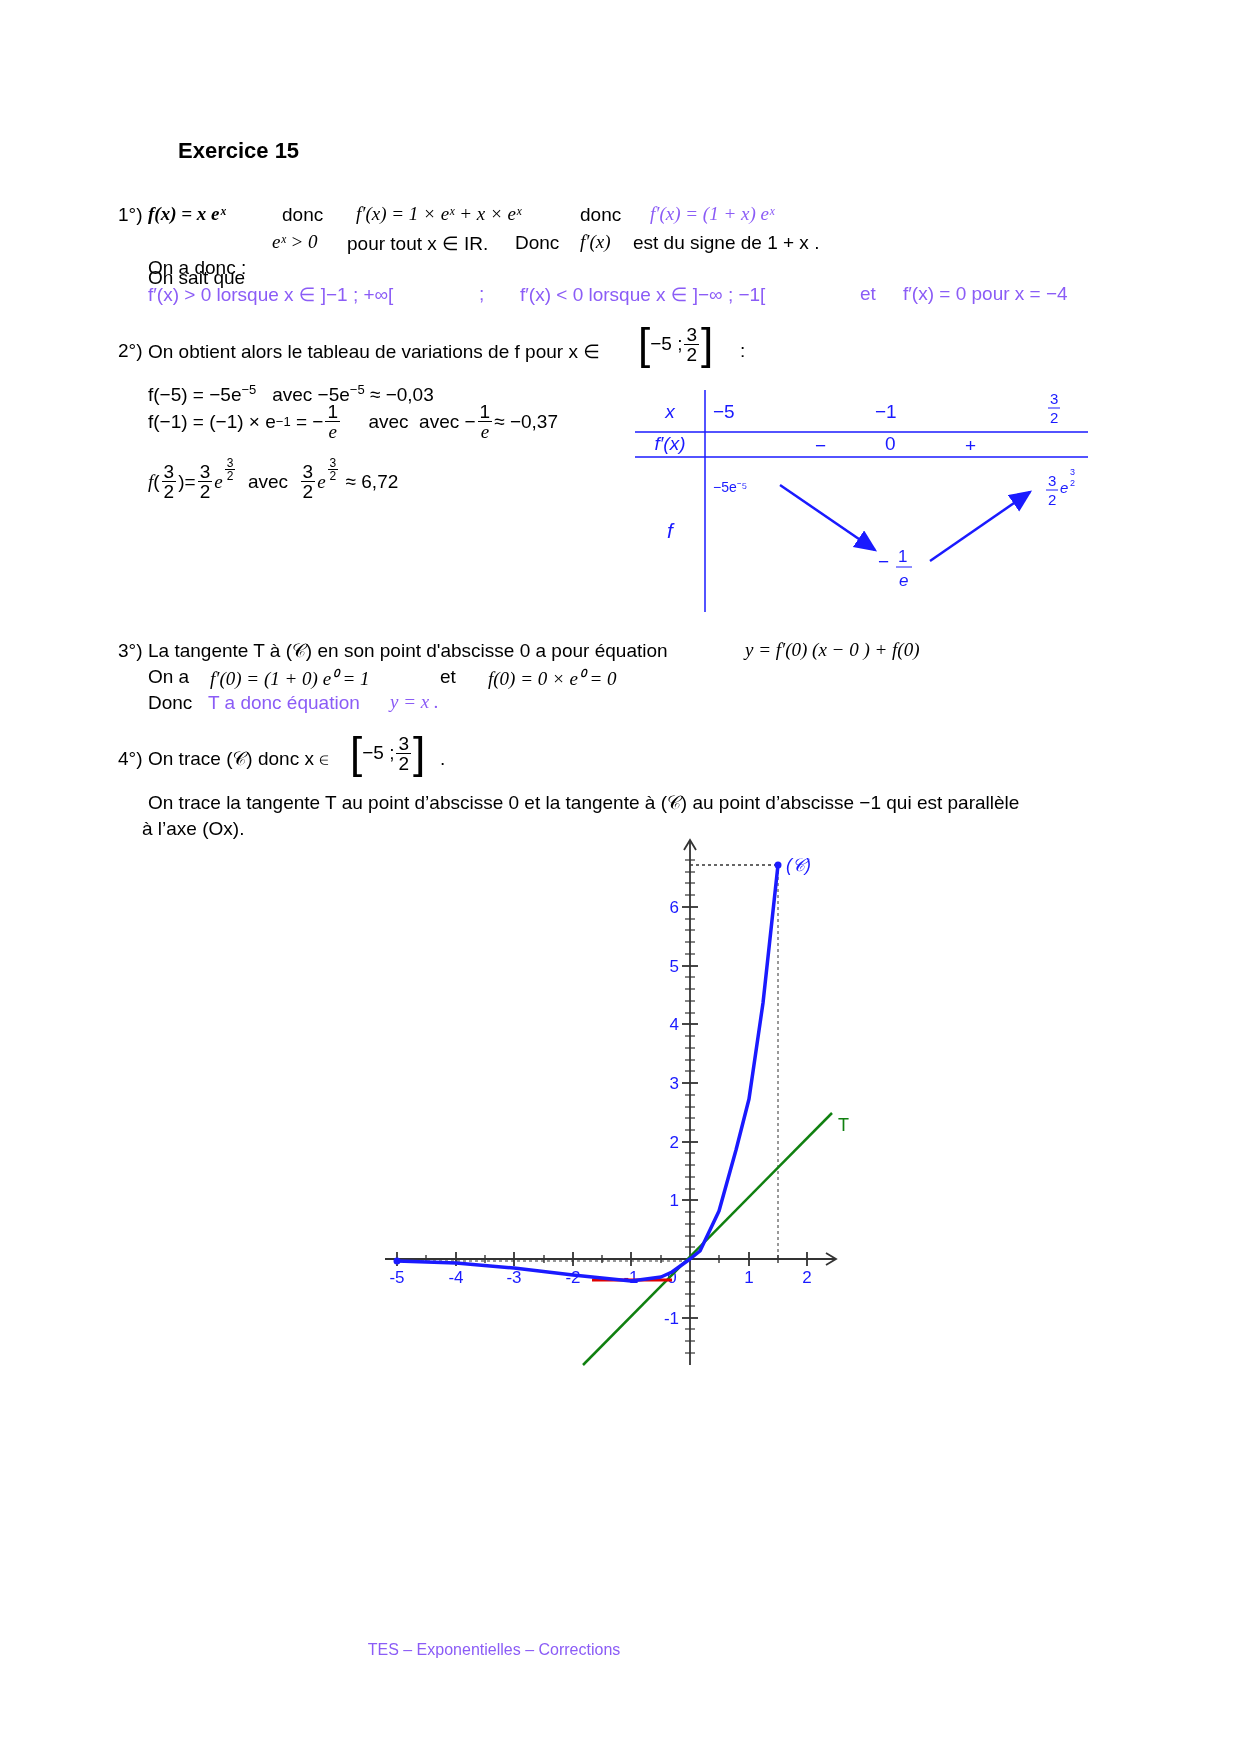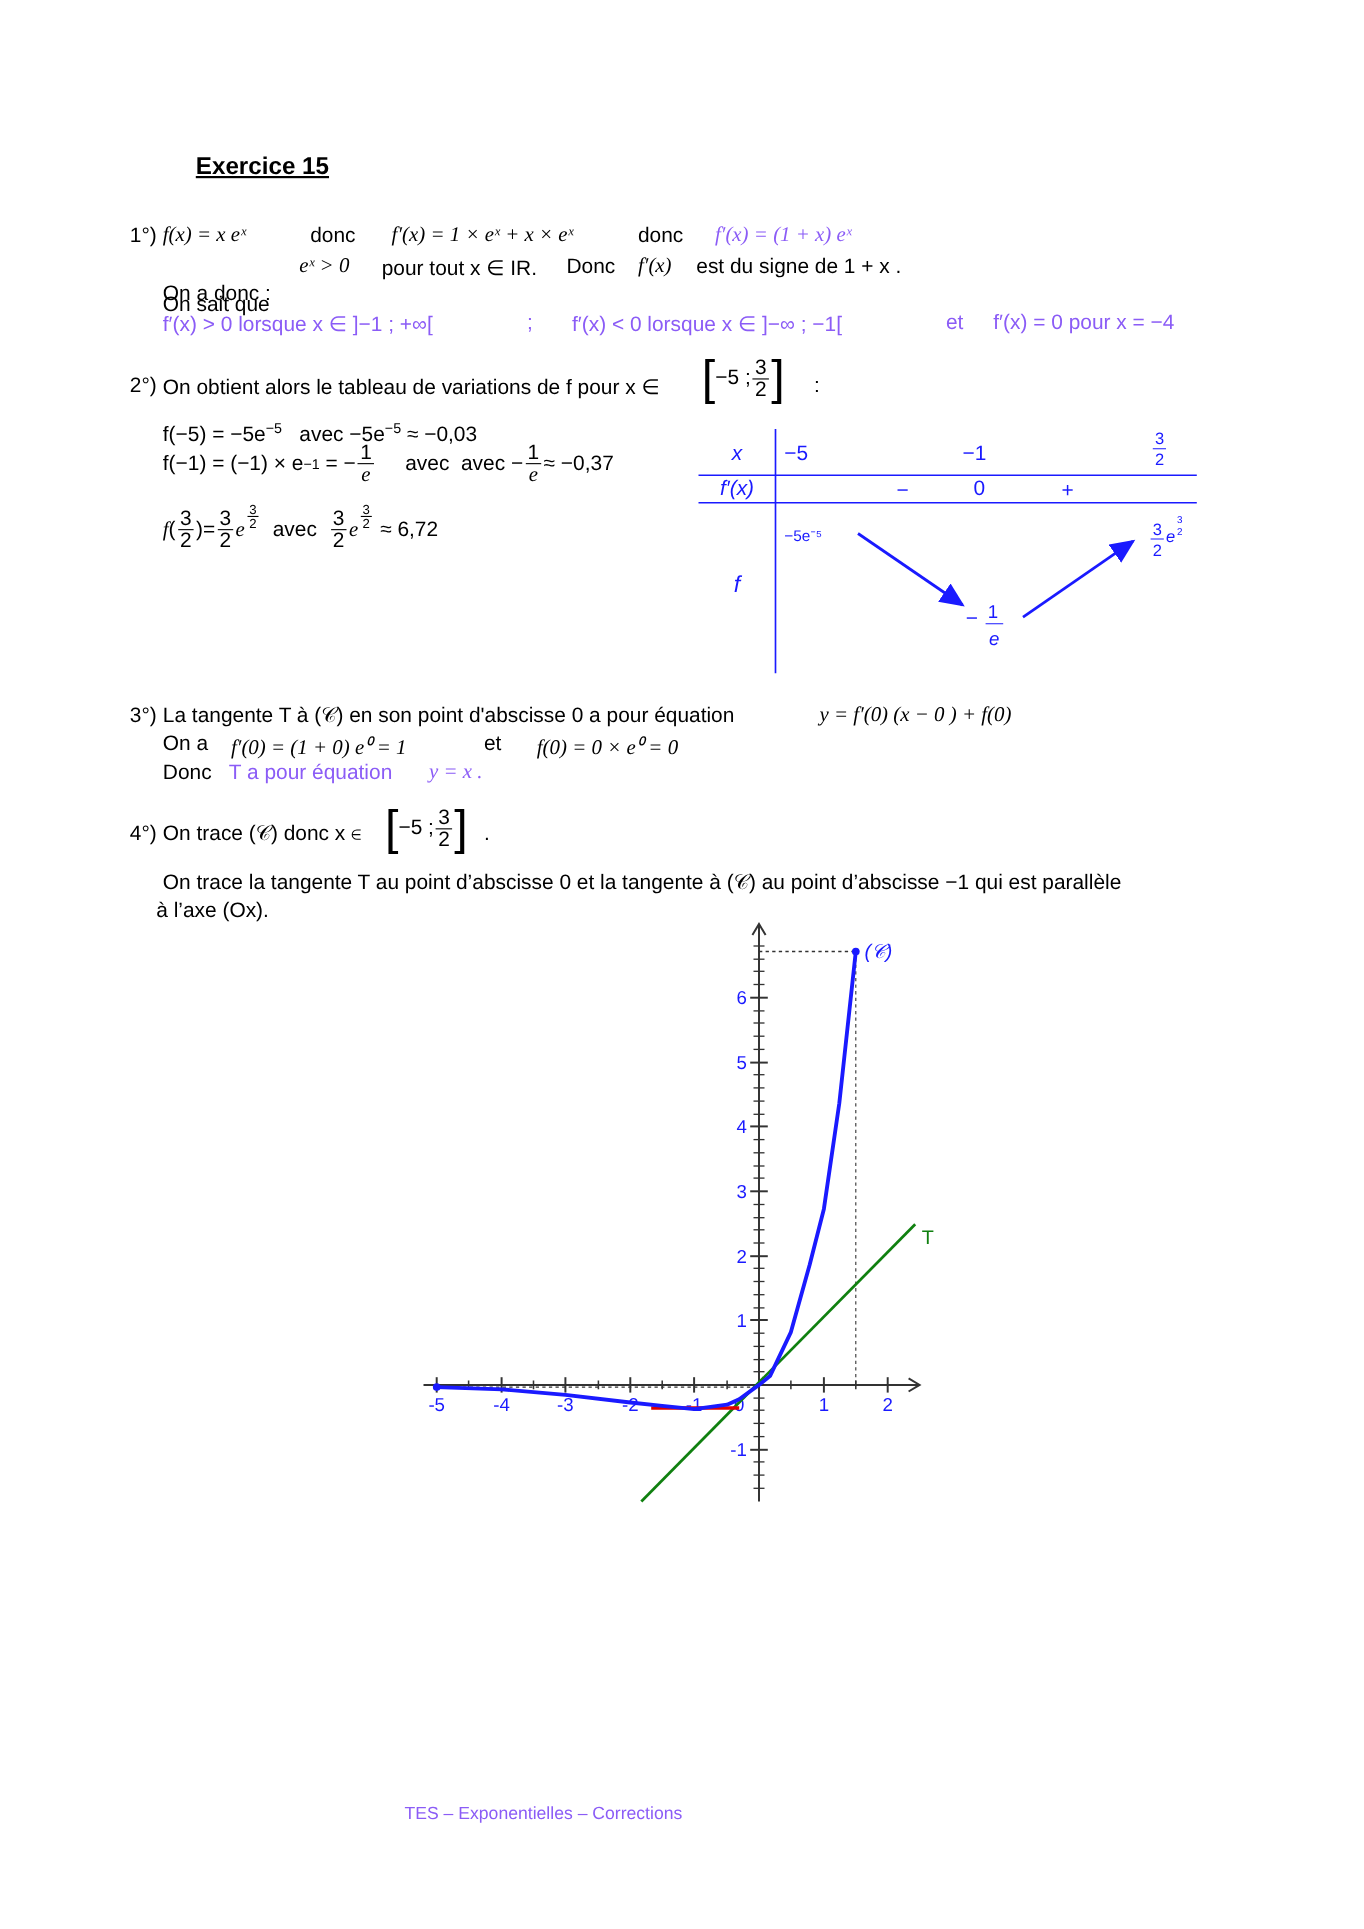--- a/index.html
+++ b/index.html
@@ -1,36 +1,36 @@
 <!DOCTYPE html>
 <html><head>
 <meta charset="utf-8">
 <style>
   html,body{margin:0;padding:0;background:#fff;}
   body{width:1240px;height:1754px;position:relative;font-family:"Liberation Sans",sans-serif;font-size:19px;color:#000;}
   .abs{position:absolute;white-space:nowrap;}
   .m{font-family:"Liberation Serif",serif;font-style:italic;}
   .blue{color:#8b5cf6;}
-  .title{font-weight:bold;text-decoration:underline;font-size:22px;}
+  .title{font-weight:bold;font-size:22px;}
   sup{font-size:13px;}
   .frac{display:inline-flex;flex-direction:column;align-items:center;vertical-align:middle;line-height:1;margin:0 2px;}
   .frac .n{border-bottom:1px solid currentColor;padding:0 2px;}
   .frac .d{padding:0 2px;}
   .brk{display:inline-flex;align-items:center;vertical-align:middle;}
   .brk .b{font-size:44px;font-weight:200;line-height:1;}
   svg text{font-family:"Liberation Sans",sans-serif;}
 </style>
 </head>
 <body>
 
 <div class="abs title" style="left:178px;top:138px;">Exercice 15</div>
 
 <div>
   <span class="abs" style="left:118px;top:204px;">1°)</span>
-  <span class="abs m" style="left:148px;top:203px;">f(x) = x eˣ</span>
+  <span class="abs m" style="left:148px;top:203px;font-weight:bold;">f(x) = x eˣ</span>
   <span class="abs" style="left:282px;top:204px;">donc</span>
   <span class="abs m" style="left:356px;top:203px;">f′(x) = 1 × eˣ + x × eˣ</span>
   <span class="abs" style="left:580px;top:204px;">donc</span>
   <span class="abs m blue" style="left:650px;top:203px;">f′(x) = (1 + x) eˣ</span>
 
   <span class="abs" style="left:148px;top:232px;margin-top:35px;">On sait que</span>
   <span class="abs m" style="left:272px;top:231px;">eˣ &gt; 0</span>
   <span class="abs" style="left:347px;top:232px;">pour tout x ∈ IR.</span>
   <span class="abs" style="left:515px;top:232px;">Donc</span>
   <span class="abs m" style="left:580px;top:231px;">f′(x)</span>
@@ -144,21 +144,21 @@
 
 <div>
   <span class="abs" style="left:118px;top:640px;">3°)</span>
   <span class="abs" style="left:148px;top:640px;">La tangente T à (𝒞) en son point d'abscisse 0 a pour équation</span>
   <span class="abs m" style="left:745px;top:639px;">y = f′(0) (x − 0 ) + f(0)</span>
   <span class="abs" style="left:148px;top:666px;text-align:right;">On a</span>
   <span class="abs m" style="left:210px;top:665px;">f′(0) = (1 + 0) e⁰ = 1</span>
   <span class="abs" style="left:440px;top:666px;">et</span>
   <span class="abs m" style="left:488px;top:665px;">f(0) = 0 × e⁰ = 0</span>
   <span class="abs" style="left:148px;top:692px;">Donc</span>
-  <span class="abs blue" style="left:208px;top:692px;">T  a pour équation</span>
+  <span class="abs blue" style="left:208px;top:692px;">T  a donc équation</span>
   <span class="abs m blue" style="left:390px;top:691px;">y = x .</span>
 </div>
 
 <div>
   <span class="abs" style="left:118px;top:748px;">4°)</span>
   <span class="abs" style="left:148px;top:748px;">On trace (𝒞) donc x ∈</span>
   <span class="abs brk" style="left:350px;top:731px;">
     <span class="b">[</span>
     <span>−5 ;</span>
     <span class="frac">

